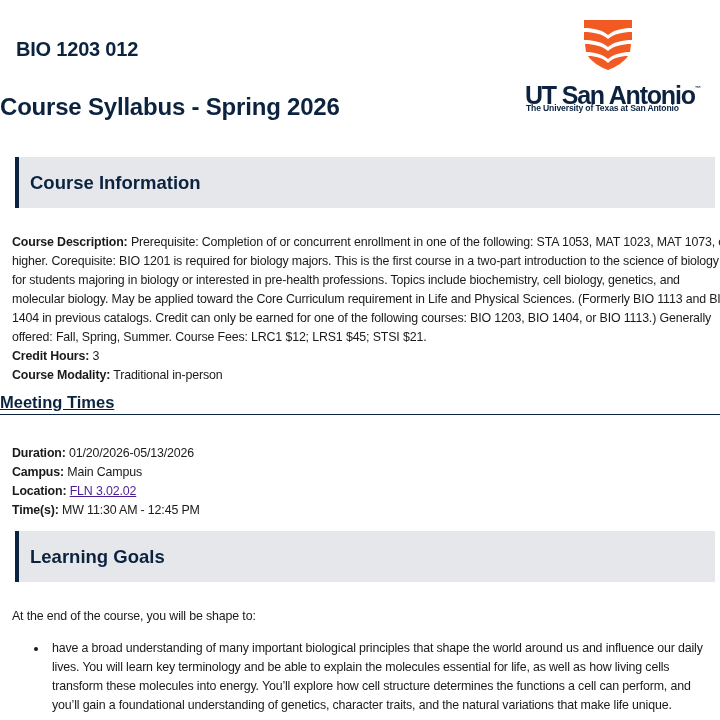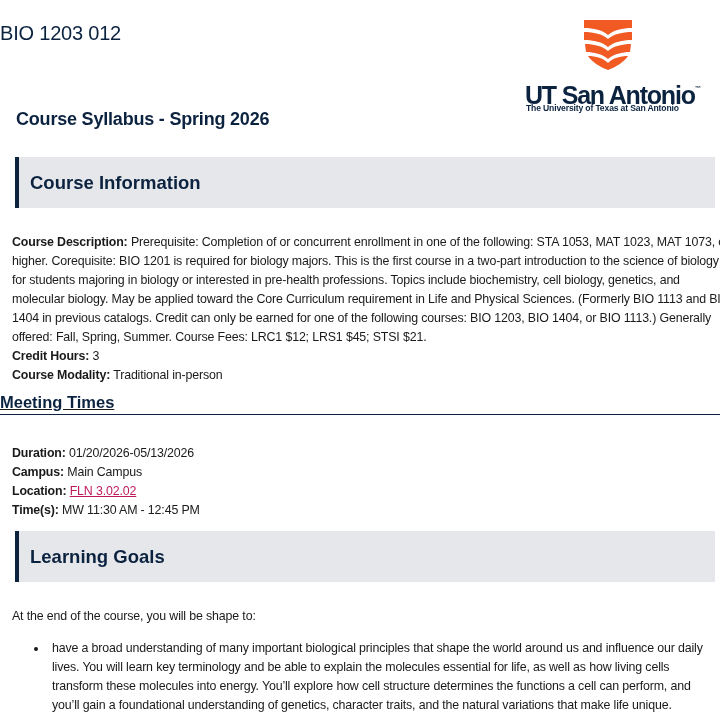--- a/index.html
+++ b/index.html
@@ -3,30 +3,30 @@
 <meta charset="utf-8">
 <style>
   html, body { margin: 0; padding: 0; background: #ffffff; }
   body {
     width: 720px; height: 720px; overflow: hidden; position: relative;
     font-family: "Liberation Sans", "DejaVu Sans", sans-serif;
     color: #1a1a1a;
   }
   .header { position: relative; height: 150px; }
   .course-code {
-    position: absolute; left: 0; top: 22px; margin: 0;
-    font-size: 20px; font-weight: normal; color: #0c2340; letter-spacing: -0.2px;
+    position: absolute; left: 0; top: 22px; margin: 16px;
+    font-size: 20px; font-weight: bold; color: #0c2340; letter-spacing: -0.2px;
   }
   .course-title {
     position: absolute; left: 0; top: 53px; margin: 0;
     font-size: 24px; font-weight: bold; color: #0c2340; letter-spacing: -0.3px;
   }
   .course-subtitle {
-    position: absolute; left: 0; top: 93px; margin: 16px;
-    font-size: 18px; font-weight: bold; color: #0c2340; letter-spacing: -0.2px;
+    position: absolute; left: 0; top: 93px; margin: 0;
+    font-size: 24px; font-weight: bold; color: #0c2340; letter-spacing: -0.2px;
   }
   .logo { position: absolute; left: 520px; top: 20px; width: 185px; height: 95px; }
   .logo svg { position: absolute; left: 64px; top: 0; }
   .logo-wordmark {
     position: absolute; left: 5px; top: 54px; width: 180px; text-align: left;
     font-size: 25px; font-weight: bold; color: #0c2340; letter-spacing: -1.2px; line-height: 28px;
   }
   .logo-wordmark sup { font-size: 6px; letter-spacing: 0; vertical-align: 14px; }
   .logo-tagline {
     position: absolute; left: 6px; top: 83px; white-space: nowrap;
@@ -52,21 +52,21 @@
   .desc { top: 221px; }
 
   .sub-heading {
     position: absolute; left: 0; top: 391px; width: 720px; height: 24px;
     border-bottom: 1.5px solid #0c2340; box-sizing: border-box; text-decoration: underline;
   }
   .sub-heading h3 {
     margin: 0; font-size: 16.5px; font-weight: bold; color: #0c2340; line-height: 22px;
   }
   .meet { top: 432px; }
-  .meet a { color: #be185d; text-decoration: underline; }
+  .meet a { color: #4c1d95; text-decoration: underline; }
 
   .intro { top: 595px; }
   .goals-list {
     position: absolute; left: 0; top: 639px; width: 719px; margin: 0; padding: 0 0 0 52px;
     box-sizing: border-box; list-style: none;
     font-size: 12.4px; line-height: 19px; color: #1a1a1a; letter-spacing: -0.15px;
   }
   .goals-list li { position: relative; padding-right: 8px; }
   .goals-list li::before {
     content: ""; position: absolute; left: -18px; top: 8px; width: 4px; height: 4px;

